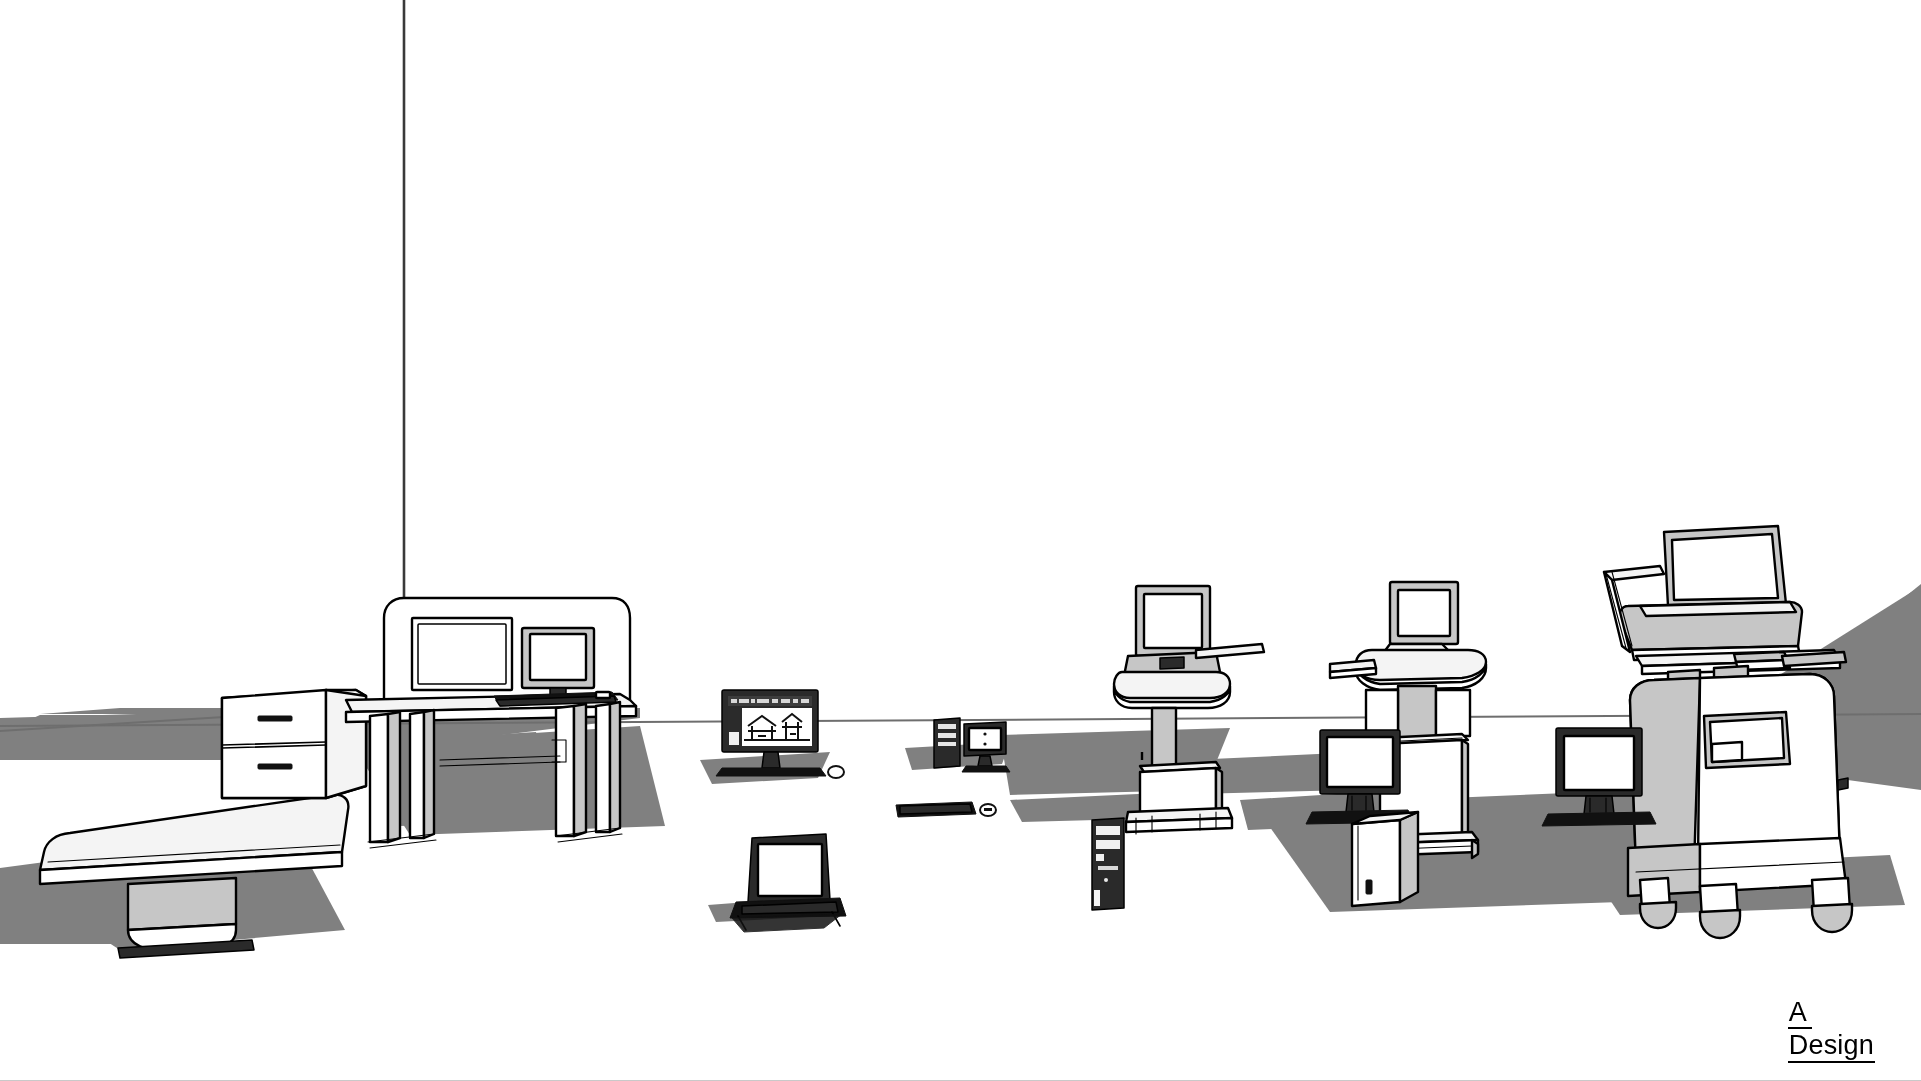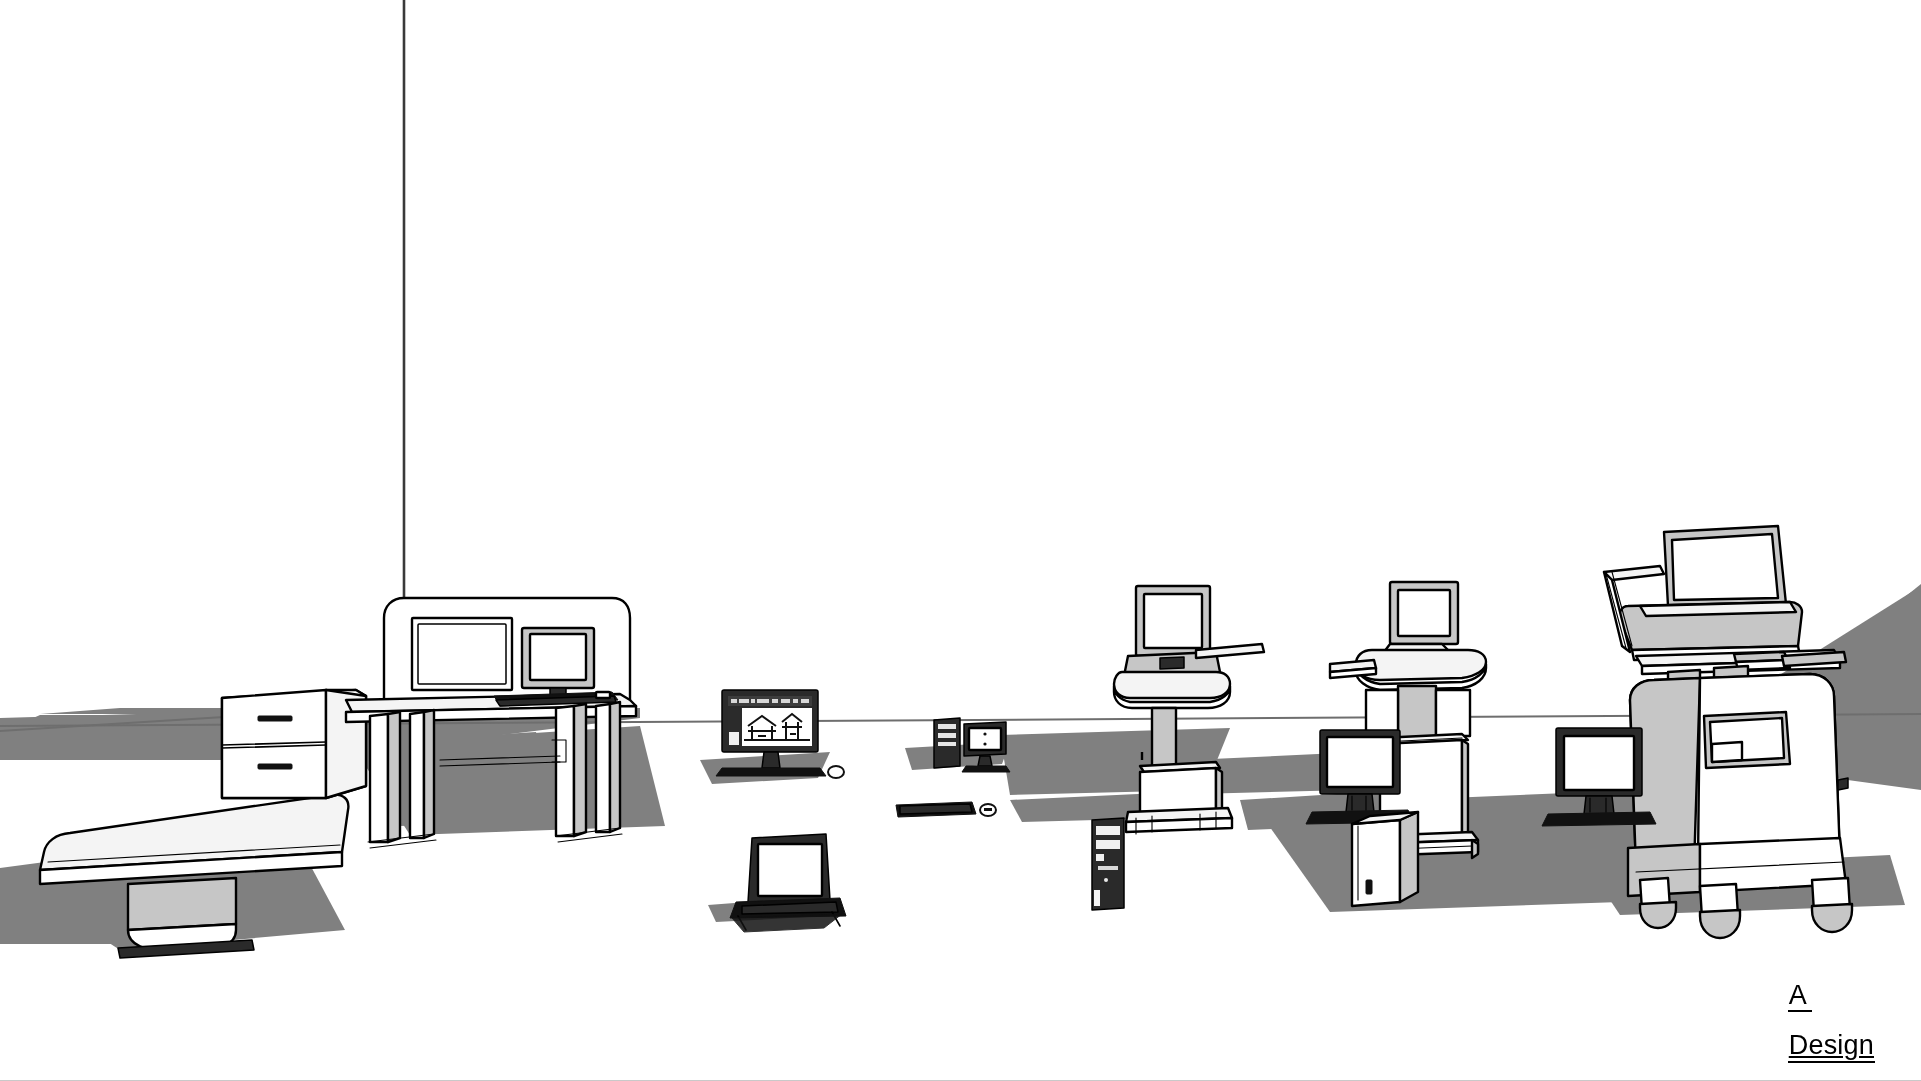--- a/index.html
+++ b/index.html
@@ -27,22 +27,21 @@
     font-size:27px;
     font-weight:400;
     border-bottom:2.5px solid #000;
     padding:0 1px 1px 1px;
   }
   .signature .sig-line.sig-a{
     width:22px;
     margin-bottom:3px;
   }
   .signature .sig-line.sig-word{
-    margin-top:20px;
-    text-decoration:underline;
+    margin-top:3px;
   }
   .bottom-rule{
     position:absolute;left:0;bottom:0;width:1921px;height:1px;
     background:#c9c9c9;
   }
 </style>
 </head>
 <body>
 
 <div id="stage">

